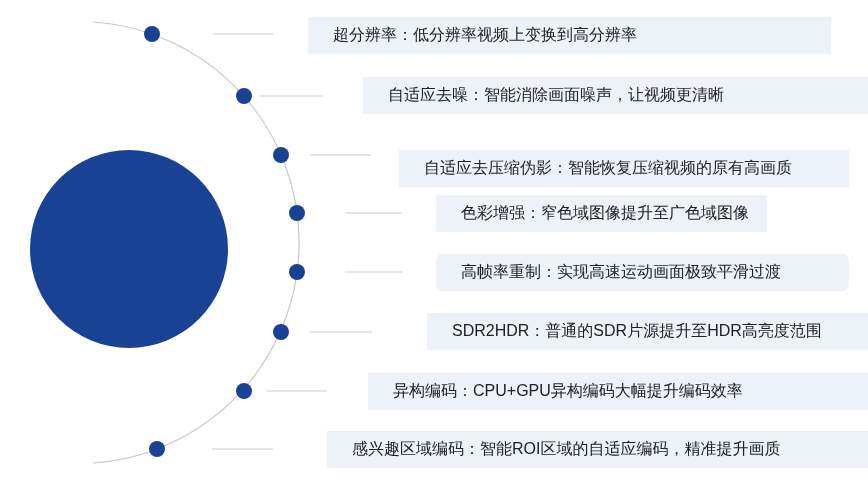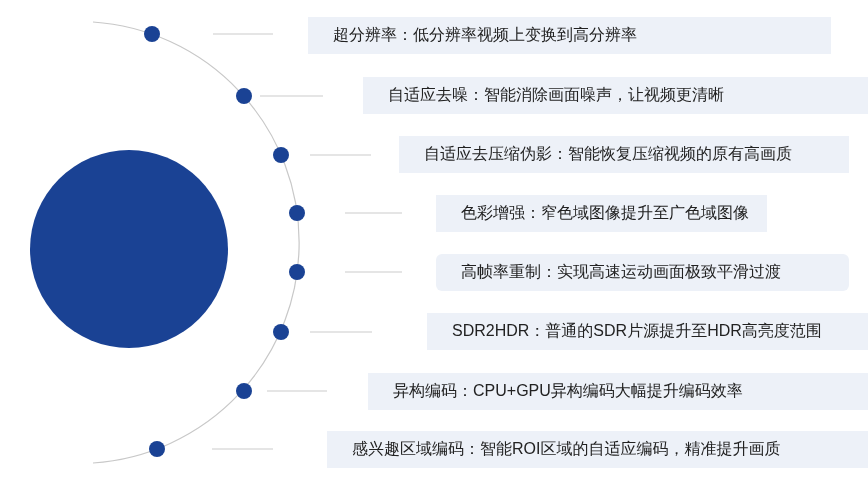--- a/index.html
+++ b/index.html
@@ -72,21 +72,21 @@
   <div class="center-circle"></div>
   <div class="center-title">
   </div>
 
   <div class="feature-box" style="left:308px;top:17px;width:523px;">
     <span>超分辨率：低分辨率视频上变换到高分辨率</span>
   </div>
   <div class="feature-box" style="left:363px;top:77px;width:588px;">
     <span>自适应去噪：智能消除画面噪声，让视频更清晰</span>
   </div>
-  <div class="feature-box" style="left:399px;top:136px;width:450px;">
+  <div class="feature-box" style="left:399px;top:150px;width:450px;">
     <span>自适应去压缩伪影：智能恢复压缩视频的原有高画质</span>
   </div>
   <div class="feature-box" style="left:436px;top:195px;width:331px;text-align:right;">
     <span>色彩增强：窄色域图像提升至广色域图像</span>
   </div>
   <div class="feature-box" style="left:436px;top:254px;width:413px;border-radius:6px;">
     <span>高帧率重制：实现高速运动画面极致平滑过渡</span>
   </div>
   <div class="feature-box" style="left:399px;top:313px;width:450px;margin-left:28px;">
     <span>SDR2HDR：普通的SDR片源提升至HDR高亮度范围</span>

